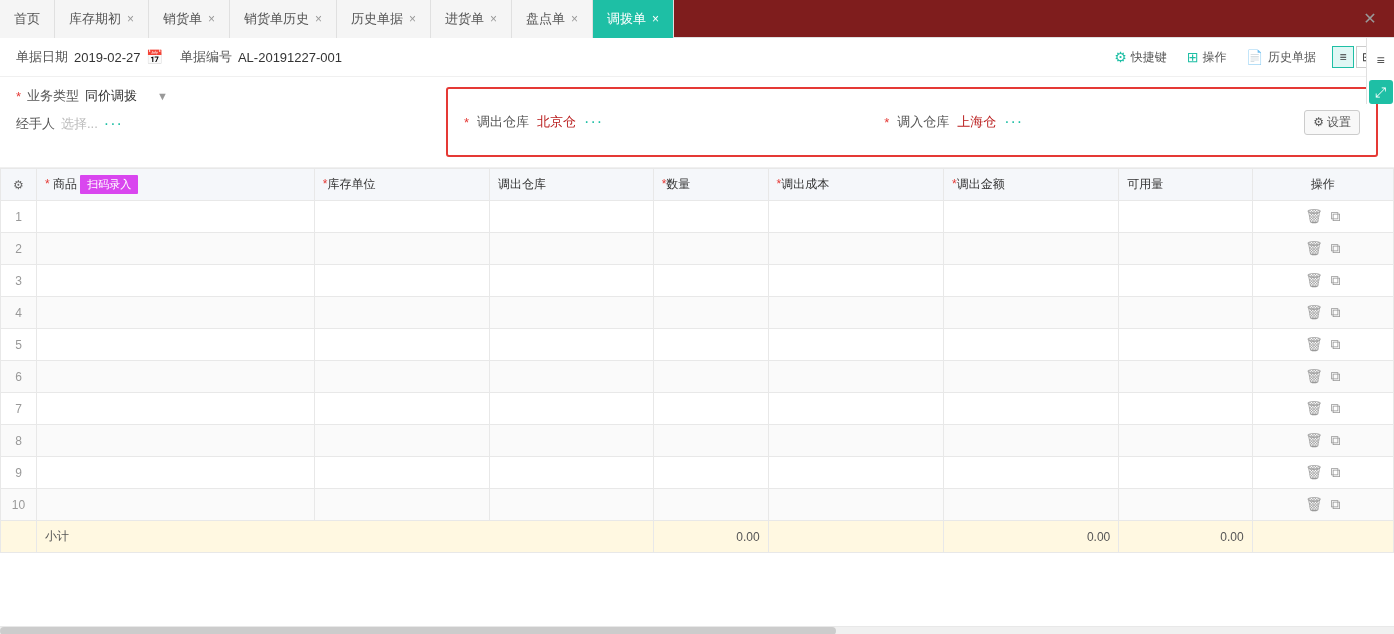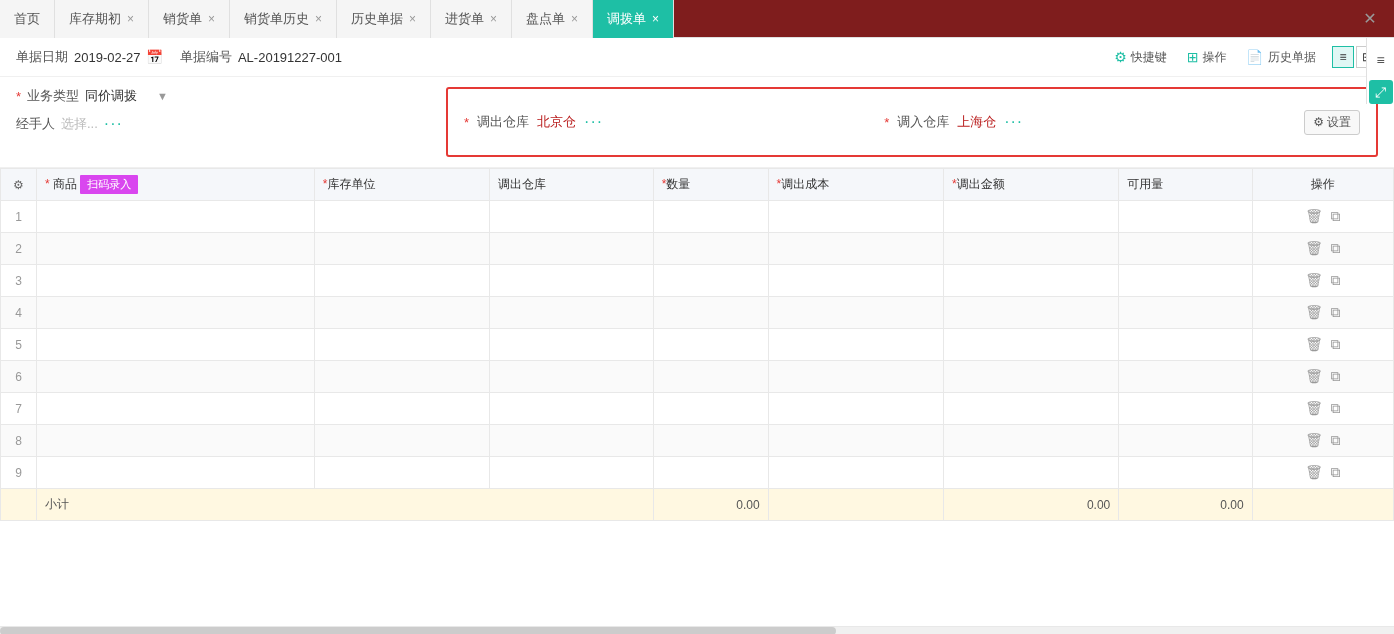--- a/index.html
+++ b/index.html
@@ -565,20 +565,34 @@
       <td></td>
       <td></td>
       <td></td>
       <td></td>
       <td></td>
       <td class="col-actions">
         <span class="action-icon">🗑</span>
         <span class="action-icon">⧉</span>
       </td>
     </tr>
+          <tr>
+      <td class="row-num">10</td>
+      <td></td>
+      <td></td>
+      <td></td>
+      <td></td>
+      <td></td>
+      <td></td>
+      <td></td>
+      <td class="col-actions">
+        <span class="action-icon">🗑</span>
+        <span class="action-icon">⧉</span>
+      </td>
+    </tr>
           <tr class="subtotal-row">
   <td class="row-num"></td>
   <td colspan="3" style="padding-left:8px;margin-top:26px;">小计</td>
   <td style="text-align:right;">0.00</td>
   <td style="text-align:right;"></td>
   <td style="text-align:right;">0.00</td>
   <td style="text-align:right;">0.00</td>
   <td></td>
 </tr>
         </tbody>

